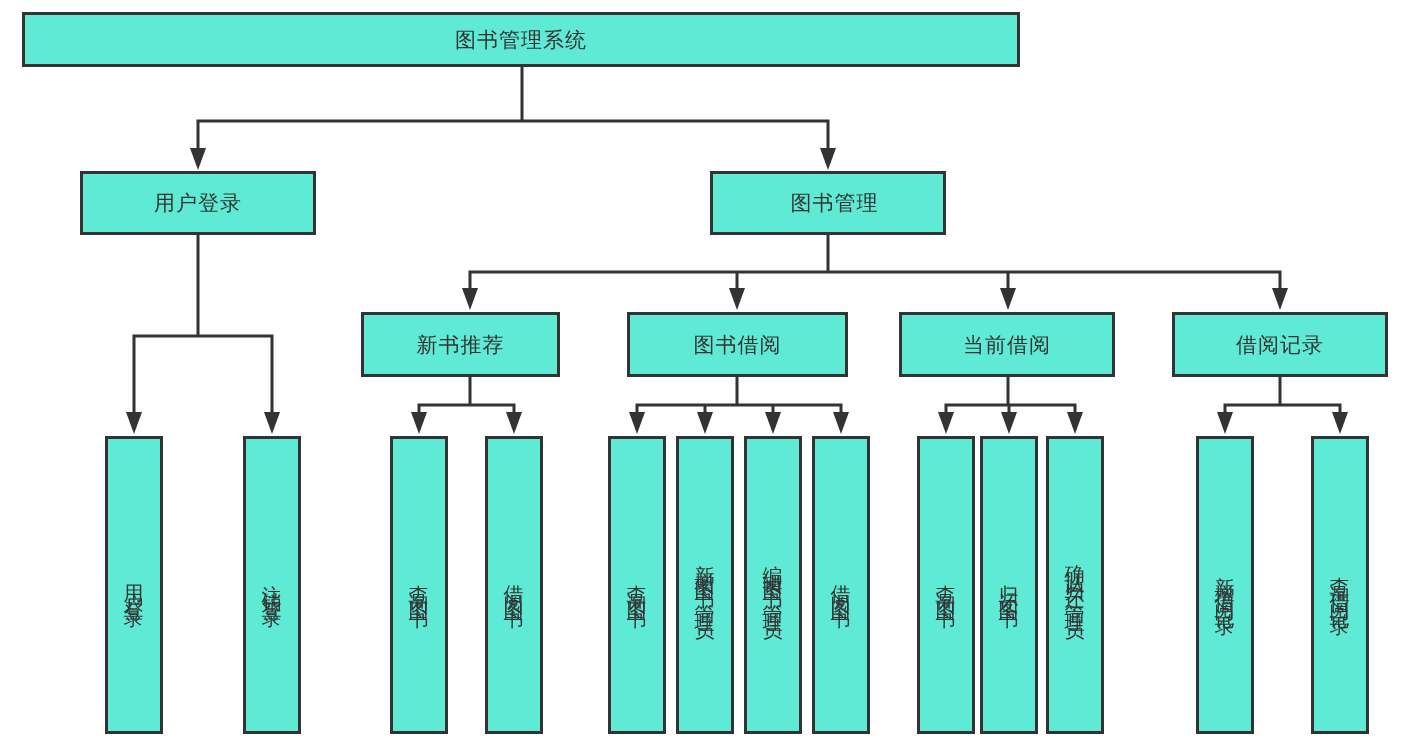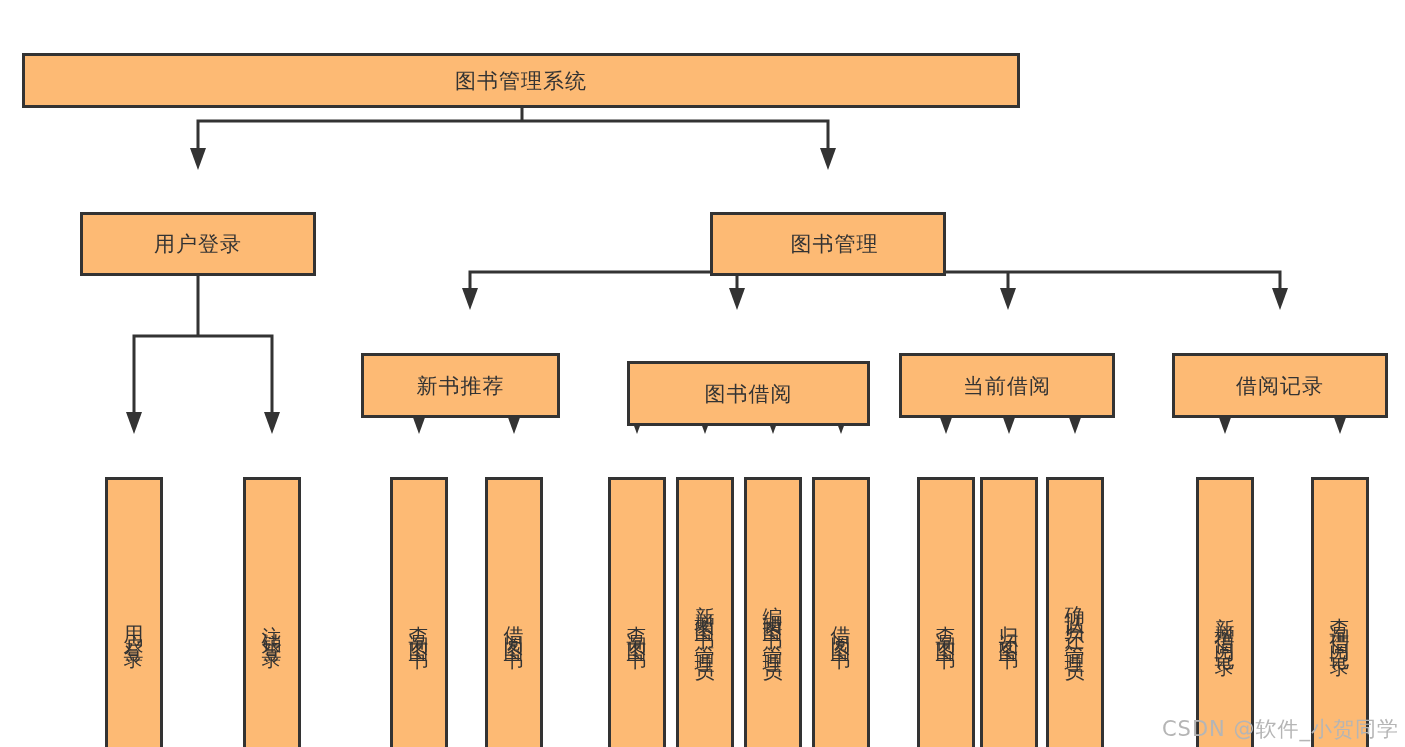--- a/index.html
+++ b/index.html
@@ -4,37 +4,36 @@
 <style>
   * { box-sizing: border-box; margin: 0; padding: 0; }
   html, body { background: #ffffff; }
   body {
     width: 1405px; height: 747px; overflow: hidden;
     font-family: "DejaVu Sans", "Liberation Sans", sans-serif;
   }
   .stage { position: relative; width: 1405px; height: 747px; background: #ffffff; }
   .wires { position: absolute; left: 0; top: 0; width: 1405px; height: 747px; }
   .node {
-    position: absolute; background: #fdba74;
+    position: absolute; background: #5eead4;
     border: 3px solid #333333; color: #333333;
     display: flex; align-items: center; justify-content: center;
     text-align: right;
-    margin-top: 41px;
   }
   .hlabel { font-size: 21px; letter-spacing: 1px; white-space: nowrap; }
   .vlabel {
     writing-mode: vertical-rl; text-orientation: mixed;
     font-size: 20px; line-height: 1; letter-spacing: 8px; white-space: nowrap;
   }
   
   .n-root   { left: 22px;   top: 12px;  width: 998px; height: 55px; }
   .n-l2a    { left: 80px;   top: 171px; width: 236px; height: 64px; }
   .n-l2b    { left: 710px;  top: 171px; width: 236px; height: 64px; padding-left: 13px; }
   .n-l3a    { left: 361px;  top: 312px; width: 199px; height: 65px; }
-  .n-l3b    { left: 627px;  top: 320px; width: 243px; height: 65px; }
+  .n-l3b    { left: 627px;  top: 312px; width: 221px; height: 65px; }
   .n-l3c    { left: 899px;  top: 312px; width: 216px; height: 65px; }
   .n-l3d    { left: 1172px; top: 312px; width: 216px; height: 65px; }
   .leaf     { top: 436px; width: 58px; height: 298px; }
   .lf1  { left: 105px; }  .lf2  { left: 243px; }
   .lf3  { left: 390px; }  .lf4  { left: 485px; }
   .lf5  { left: 608px; }  .lf6  { left: 676px; }
   .lf7  { left: 744px; }  .lf8  { left: 812px; }
   .lf9  { left: 917px; }  .lf10 { left: 980px; } .lf11 { left: 1046px; }
   .lf12 { left: 1196px; } .lf13 { left: 1311px; }
   .watermark {
@@ -141,15 +140,14 @@
     <span class="vlabel">确认归还（管理员）</span>
   </div>
 
   <div class="node leaf lf12">
     <span class="vlabel">新增借阅记录</span>
   </div>
   <div class="node leaf lf13">
     <span class="vlabel">查询借阅记录</span>
   </div>
 
-  <div class="watermark">CSDN @软件_小贺同学</div>
 
 </div>
 
 </body></html>

